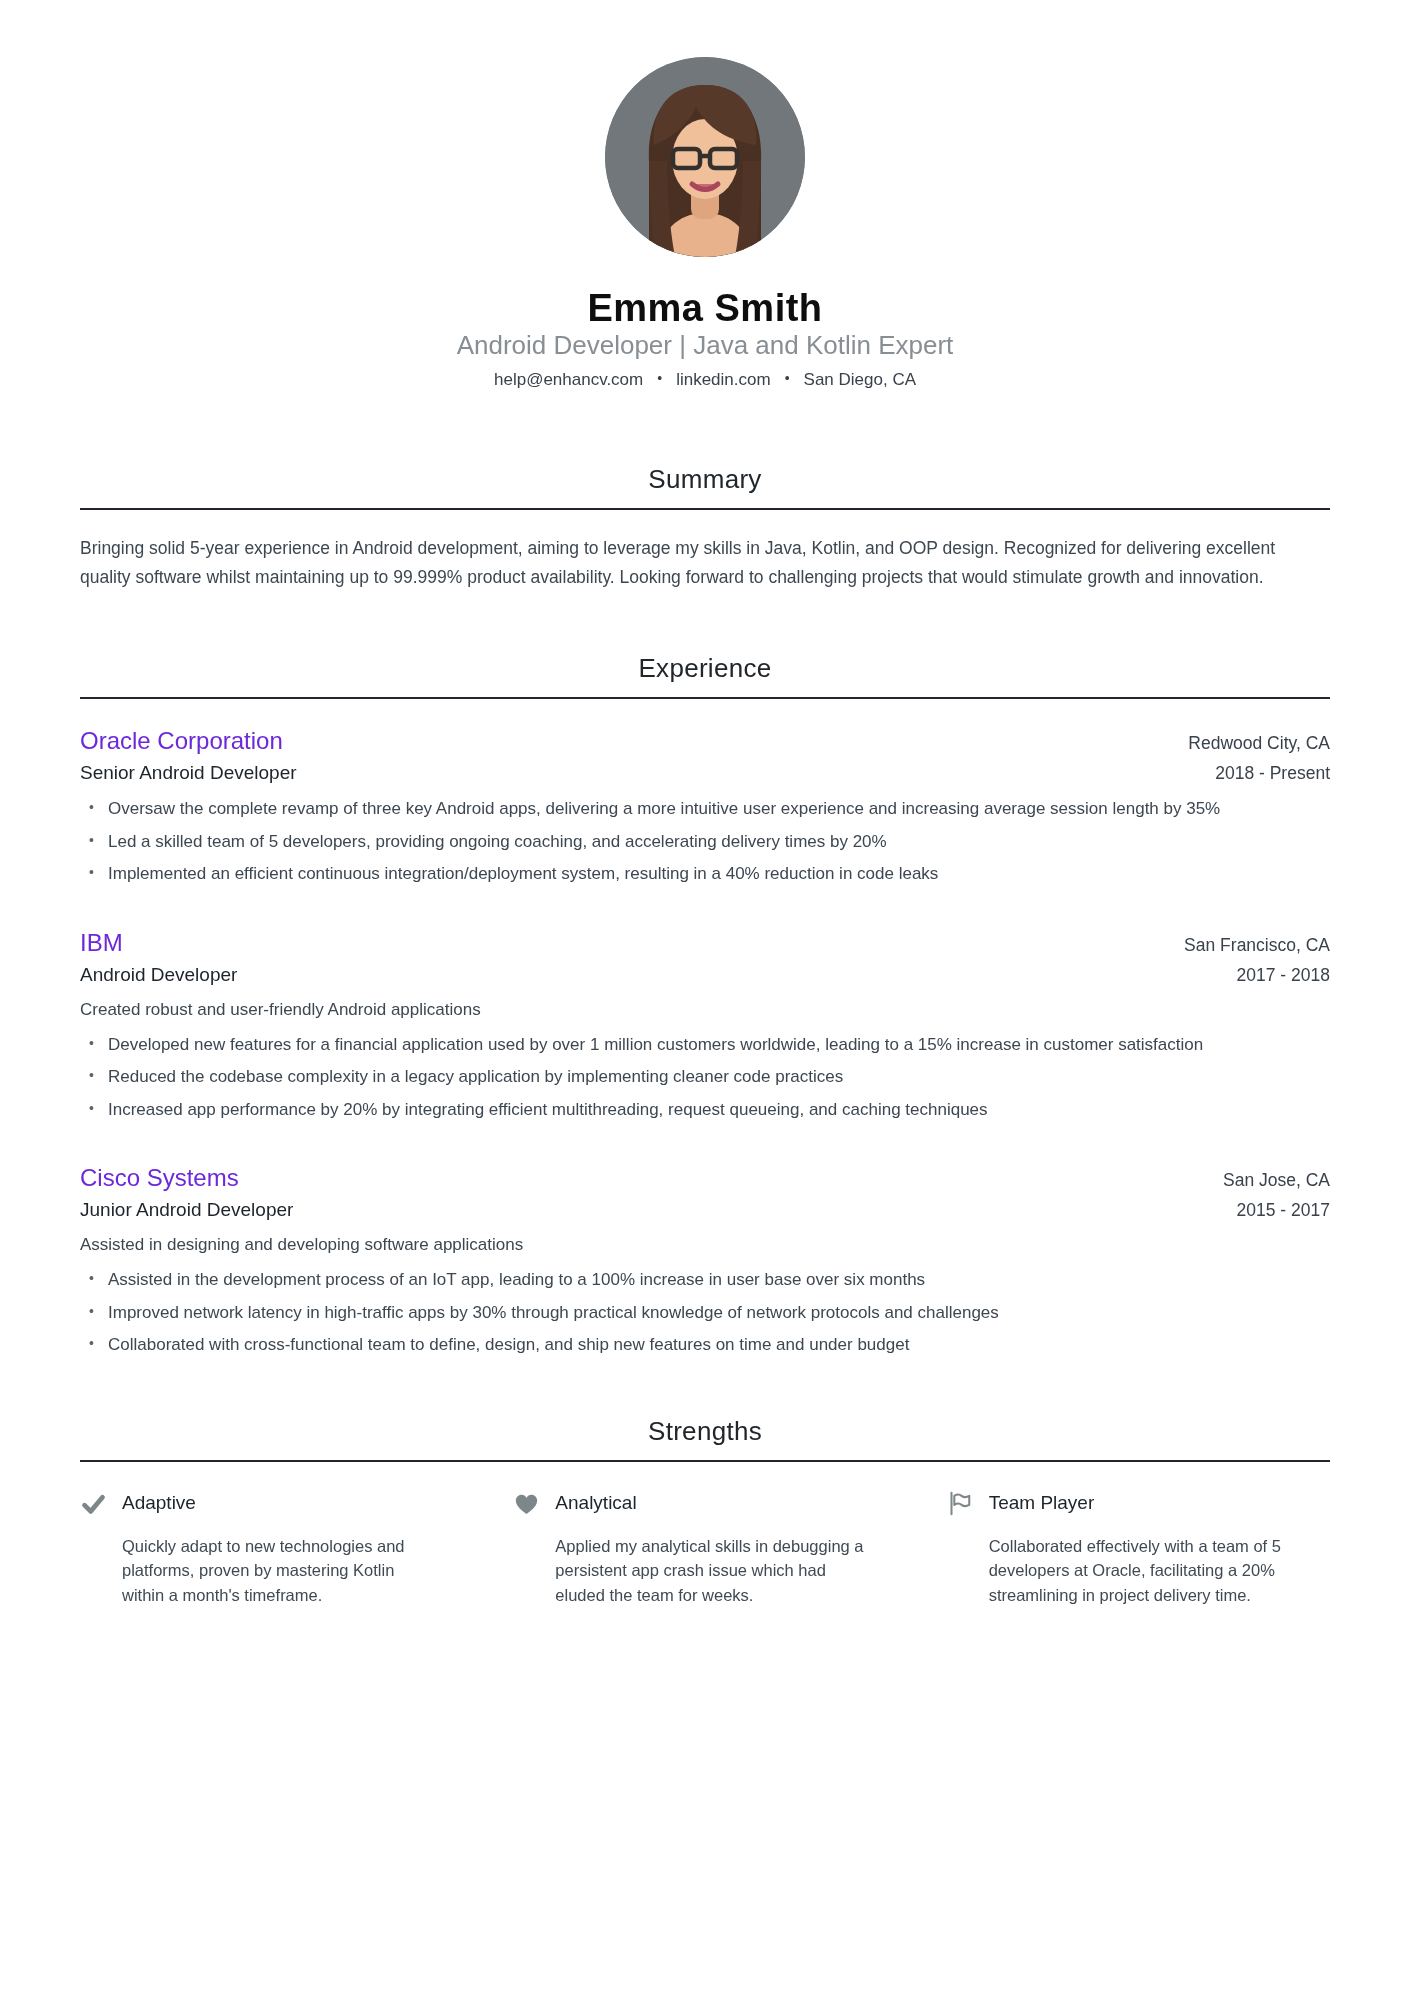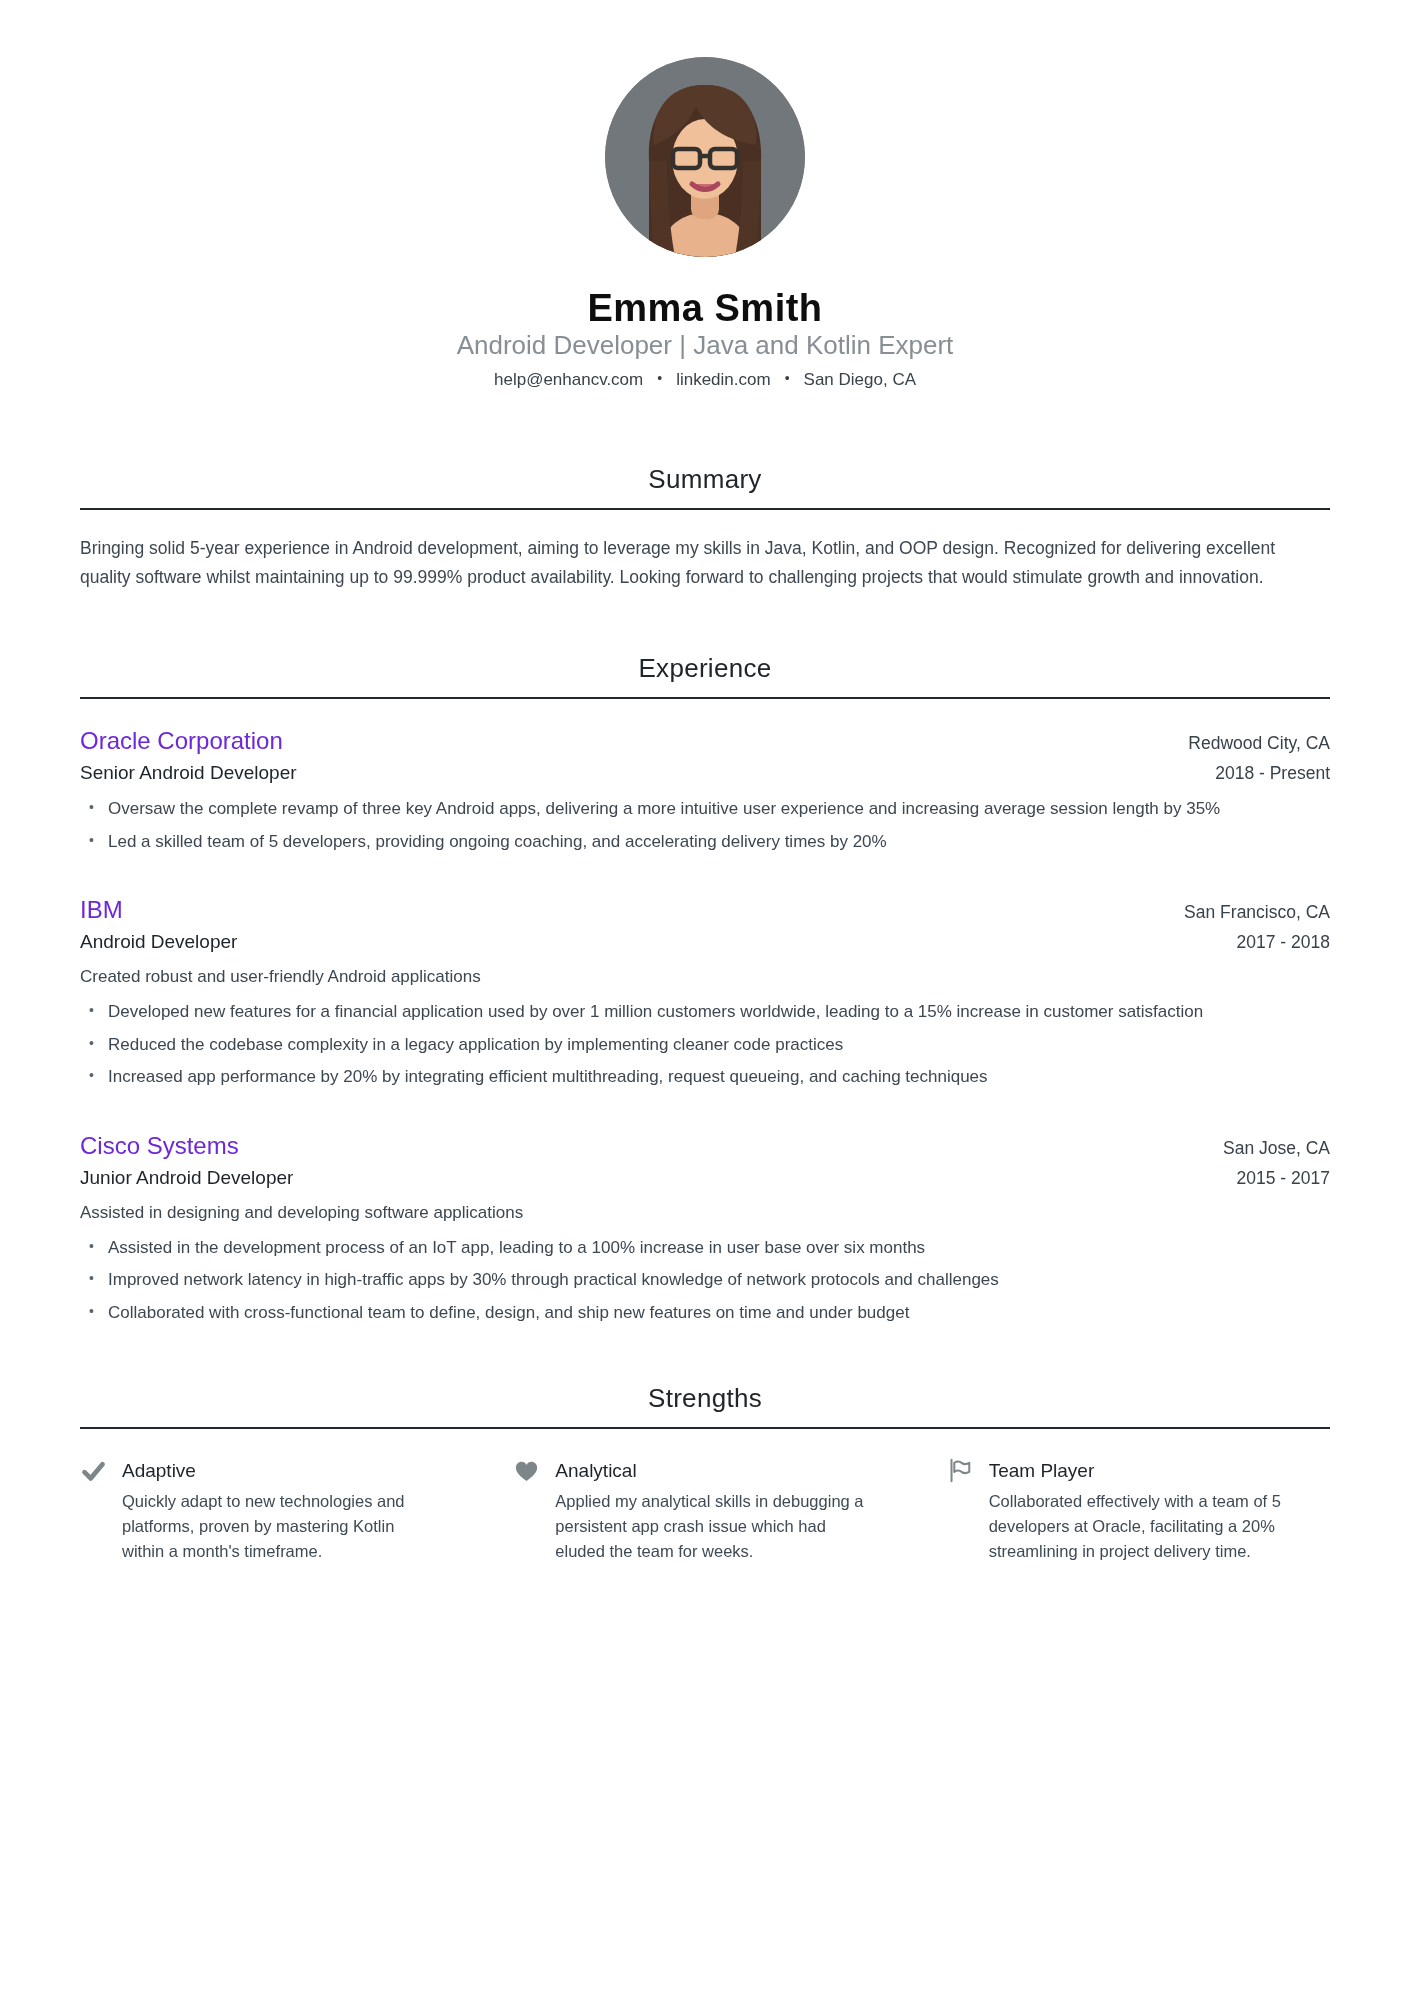--- a/index.html
+++ b/index.html
@@ -71,21 +71,21 @@
   .strengths-section { margin-top: 58px; }
   .strengths-grid {
     display: grid; grid-template-columns: repeat(3, 1fr); column-gap: 50px;
     margin-top: 28px;
   }
   .strength-head { display: flex; align-items: center; gap: 15px; }
   .strength-icon { width: 27px; height: 27px; flex: 0 0 27px; color: #7d8689; }
   .strength-icon svg { width: 100%; height: 100%; display: block; }
   .strength-title { font-size: 19px; font-weight: 500; color: #1d242b; }
   .strength-text {
-    margin-top: 5px; margin-left: 42px; padding-right: 28px;
+    margin-top: 17px; margin-left: 42px; padding-right: 28px;
     font-size: 16.5px; line-height: 1.5; color: #3f4a54;
   }
 </style>
 </head>
 <body>
 
 <div class="page">
 
   <div class="header">
     <div class="avatar">
@@ -136,20 +136,21 @@
         <span class="job-company">Oracle Corporation</span>
         <span class="job-location">Redwood City, CA</span>
       </div>
       <div class="job-row">
         <span class="job-role">Senior Android Developer</span>
         <span class="job-dates">2018 - Present</span>
       </div>
       <ul class="job-bullets">
         <li>Oversaw the complete revamp of three key Android apps, delivering a more intuitive user experience and increasing average session length by 35%</li>
         <li>Led a skilled team of 5 developers, providing ongoing coaching, and accelerating delivery times by 20%</li>
+        <li>Implemented an efficient continuous integration/deployment system, resulting in a 40% reduction in code leaks</li>
       </ul>
     </div>
 
     <div class="job">
       <div class="job-row">
         <span class="job-company">IBM</span>
         <span class="job-location">San Francisco, CA</span>
       </div>
       <div class="job-row">
         <span class="job-role">Android Developer</span>

